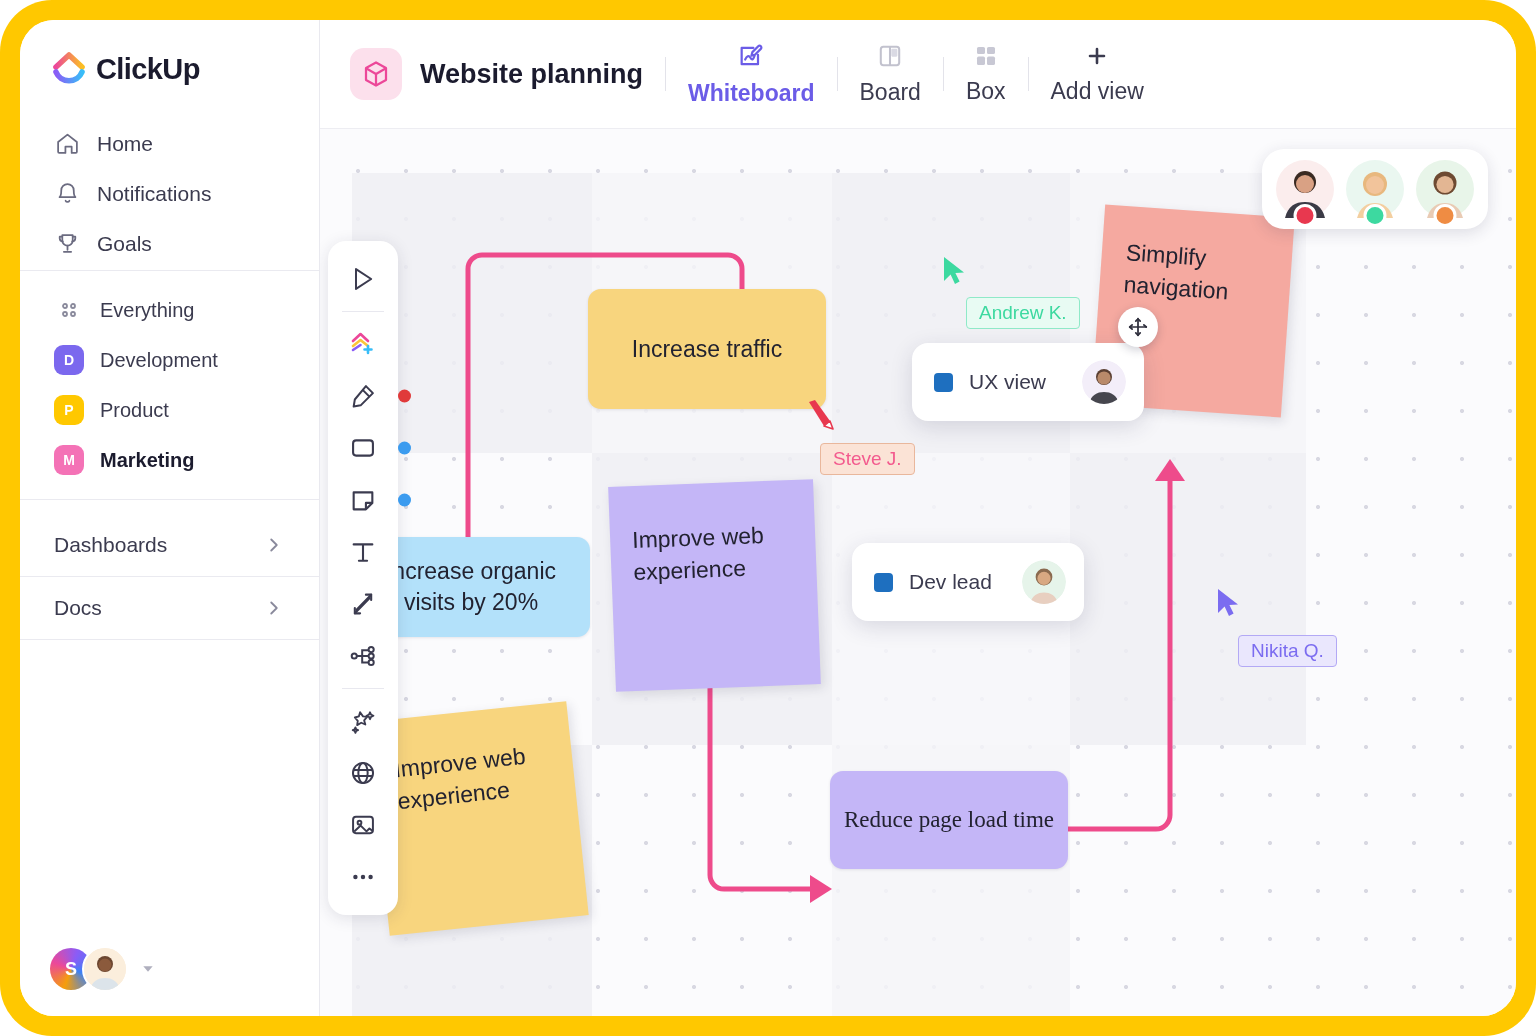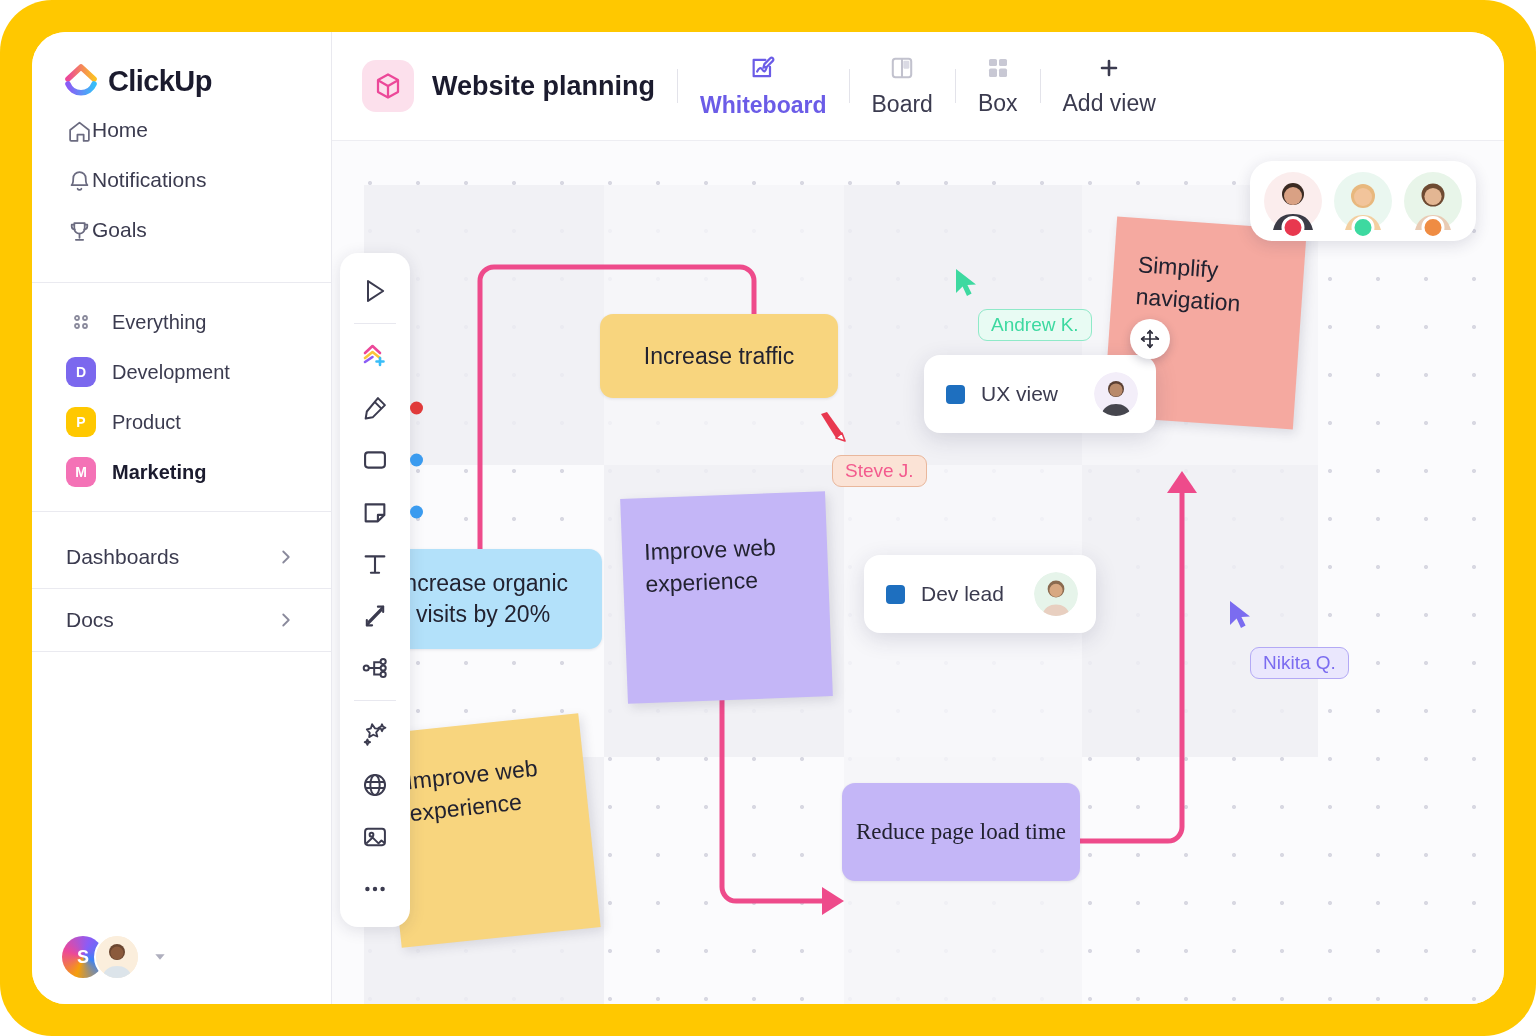--- a/index.html
+++ b/index.html
@@ -1,31 +1,31 @@
 <!DOCTYPE html>
 <html><head>
 <meta charset="utf-8">
 <style>
   html,body{margin:0;padding:0;background:#ffffff;}
   body{width:1536px;height:1036px;font-family:"Liberation Sans",sans-serif;overflow:hidden;}
 
   
   #frame{position:absolute;left:0;top:0;width:1536px;height:1036px;
-         background:#FFC800;border-radius:52px;box-sizing:border-box;padding:32px;}
+         background:#FFC800;border-radius:52px;box-sizing:border-box;padding:20px;}
   #app{position:relative;width:100%;height:100%;background:#ffffff;border-radius:34px;overflow:hidden;display:flex;}
 
   
   #sidebar{position:relative;width:300px;height:100%;background:#ffffff;
            border-right:1px solid #E9E9EF;box-sizing:border-box;flex:0 0 300px;}
   .logo-row{display:flex;align-items:center;gap:10px;padding:32px 0 0 32px;}
   .logo-mark{width:34px;height:34px;position:relative;}
   .logo-text{font-size:29px;font-weight:bold;color:#1B1B2E;letter-spacing:-.6px;}
 
   .nav-list{padding:20px 0 0 0;}
-  .nav-item{display:flex;align-items:flex-start;gap:0;height:50px;padding-left:34px;cursor:pointer;}
+  .nav-item{display:flex;align-items:flex-end;gap:17px;height:50px;padding-left:34px;cursor:pointer;}
   .nav-item .ico{width:26px;height:26px;display:flex;align-items:center;justify-content:center;color:#6B6B80;}
   .nav-item .lbl{font-size:21px;color:#3B3B4F;}
 
   .divider{height:1px;background:#EAEAF0;margin:14px 0;}
 
   .spaces-head{display:flex;align-items:center;justify-content:space-between;padding:8px 34px 6px 34px;}
   .spaces-head .t{font-size:22px;font-weight:bold;color:#1B1B2E;}
   .space-item{display:flex;align-items:center;gap:16px;height:50px;padding-left:34px;cursor:pointer;}
   .badge{width:30px;height:30px;border-radius:9px;color:#fff;font-size:14px;font-weight:bold;
          display:flex;align-items:center;justify-content:center;flex:0 0 30px;}
@@ -77,21 +77,21 @@
 
   
   #collab{position:absolute;right:28px;top:20px;background:#fff;border-radius:22px;
           box-shadow:0 4px 16px rgba(35,35,70,.14);padding:11px 14px;display:flex;gap:12px;z-index:6;}
   .cperson{position:relative;width:58px;height:58px;}
   .cav{width:58px;height:58px;border-radius:50%;overflow:hidden;}
   .cstat{position:absolute;left:50%;bottom:-9px;transform:translateX(-50%);
          width:17px;height:17px;border-radius:50%;border:3px solid #fff;}
 
   
-  .cursor-lbl{position:absolute;border-radius:9px;padding:4px 12px;font-size:19px;
+  .cursor-lbl{position:absolute;border-radius:4px;padding:4px 12px;font-size:19px;
               border:1.5px solid;white-space:nowrap;}
   .ptr{position:absolute;}
 
   
   .task-card{position:absolute;background:#fff;border-radius:16px;
              box-shadow:0 6px 22px rgba(40,40,80,.15);display:flex;align-items:center;
              padding:0 18px 0 22px;box-sizing:border-box;}
   .tsq{width:19px;height:19px;border-radius:4px;flex:0 0 19px;}
   .tlabel{font-size:21px;color:#3B3B4F;margin-left:16px;flex:1;}
   .tav{width:44px;height:44px;border-radius:50%;overflow:hidden;}
@@ -303,21 +303,21 @@
         <g fill="none" stroke="#EE4B8B" stroke-width="5" stroke-linecap="round" stroke-linejoin="round">
           <path d="M148 442 V140 a14 14 0 0 1 14-14 h246 a14 14 0 0 1 14 14 v52"></path>
           <path d="M390 546 v200 a14 14 0 0 0 14 14 h88"></path>
           <path d="M748 700 h88 a14 14 0 0 0 14-14 V348"></path>
         </g>
         <path d="M148 460 l-15 -22 h30 z" fill="#EE4B8B"></path>
         <path d="M512 760 l-22 -14 v28 z" fill="#EE4B8B"></path>
         <path d="M850 330 l-15 22 h30 z" fill="#EE4B8B"></path>
       </svg>
 
-      <div class="wb-card rounded" style="left:268px;top:173px;width:238px;height:84px;background:#F8D57E;font-size:23px;">
+      <div class="wb-card rounded" style="left:268px;top:160px;width:238px;height:120px;background:#F8D57E;font-size:23px;">
         <span>Increase traffic</span>
       </div>
 
       <div class="wb-card rounded" style="left:32px;top:408px;width:238px;height:100px;background:#B3E1FA;font-size:23px;line-height:1.35;padding:0 14px;">
         <span>Increase organic visits by 20%</span>
       </div>
 
       <div class="wb-card sticky" style="left:292px;top:354px;width:205px;height:205px;background:#C4B6F7;font-size:23px;line-height:1.4;
                   transform:rotate(-2.2deg);align-items:flex-start;justify-content:flex-start;text-align:left;padding:38px 22px;">
         <span>Improve web experience</span>

